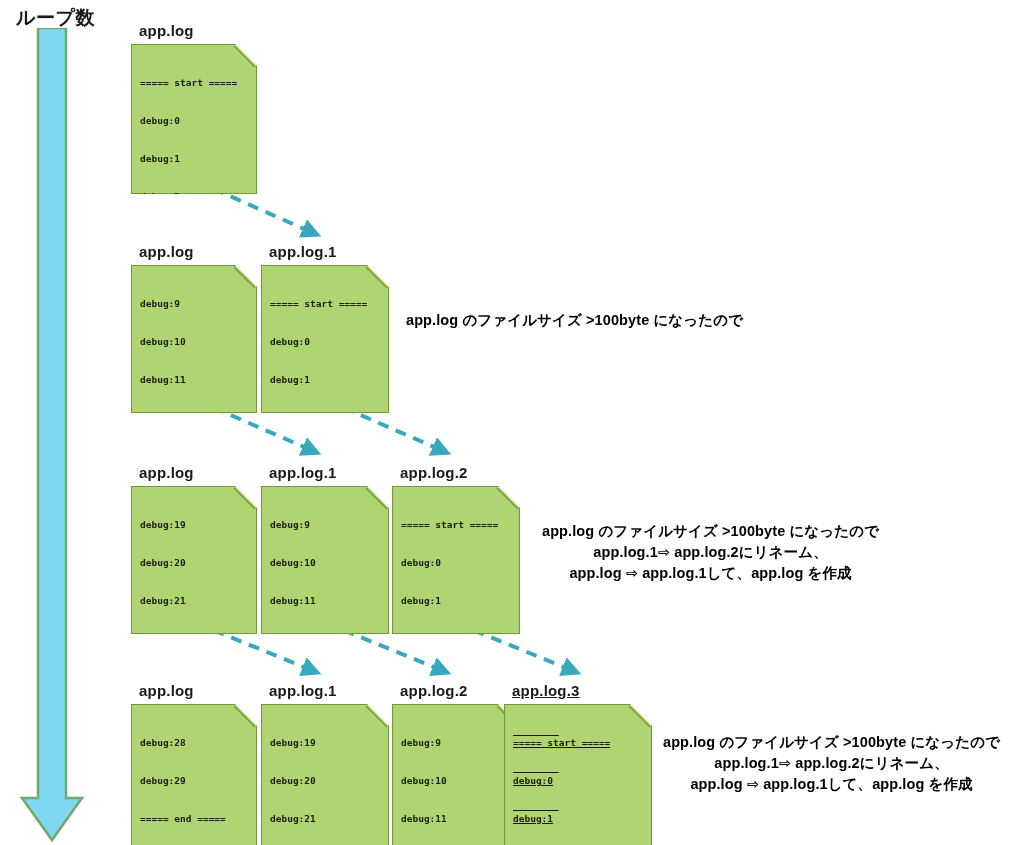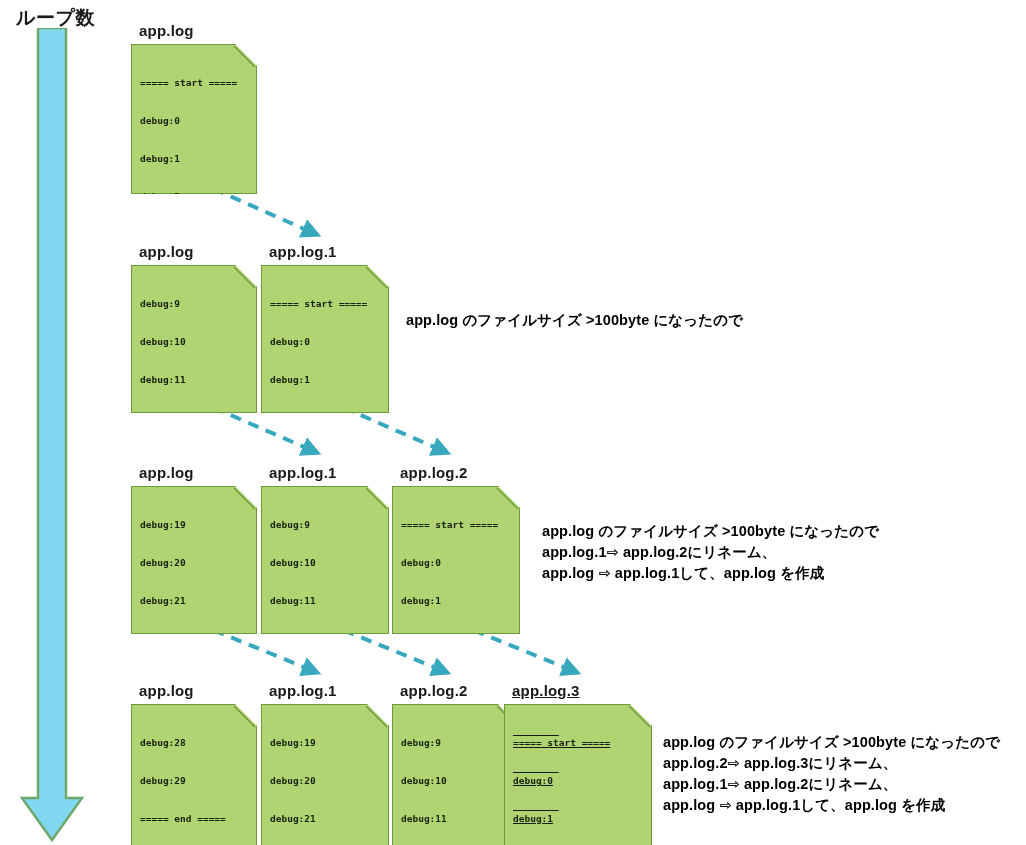--- a/index.html
+++ b/index.html
@@ -95,21 +95,21 @@
   
   .annotation {
     position: absolute;
     font-size: 14.5px;
     line-height: 21px;
     font-weight: bold;
     color: #000000;
     white-space: nowrap;
     letter-spacing: 0.1px;
   }
-  .annotation div { white-space: nowrap; }
+  .annotation div { white-space: nowrap; text-align: center; }
 </style>
 </head>
 <body>
 
 <div id="canvas">
 
   <div class="loop-label">ループ数</div>
 
   <svg id="loop-arrow-svg" viewBox="0 0 82 815" xmlns="http://www.w3.org/2000/svg">
     <polygon points="28,0 56,0 56,770 72,770 42,812 12,770 28,770" fill="#7fd8f0" stroke="#6fa86b" stroke-width="2.5" stroke-linejoin="miter"></polygon>
@@ -343,18 +343,17 @@
         
         
         
         
       </div>
     </div>
   </div>
 
   <div class="annotation" style="left:663px; top:732px;">
     <div>app.log のファイルサイズ &gt;100byte になったので</div>
-    <div>app.log.2⇨ app.log.3にリネーム、</div>
     <div>app.log.1⇨ app.log.2にリネーム、</div>
     <div>app.log ⇨ app.log.1して、app.log を作成</div>
   </div>
 
 </div>
 
 </body></html>

